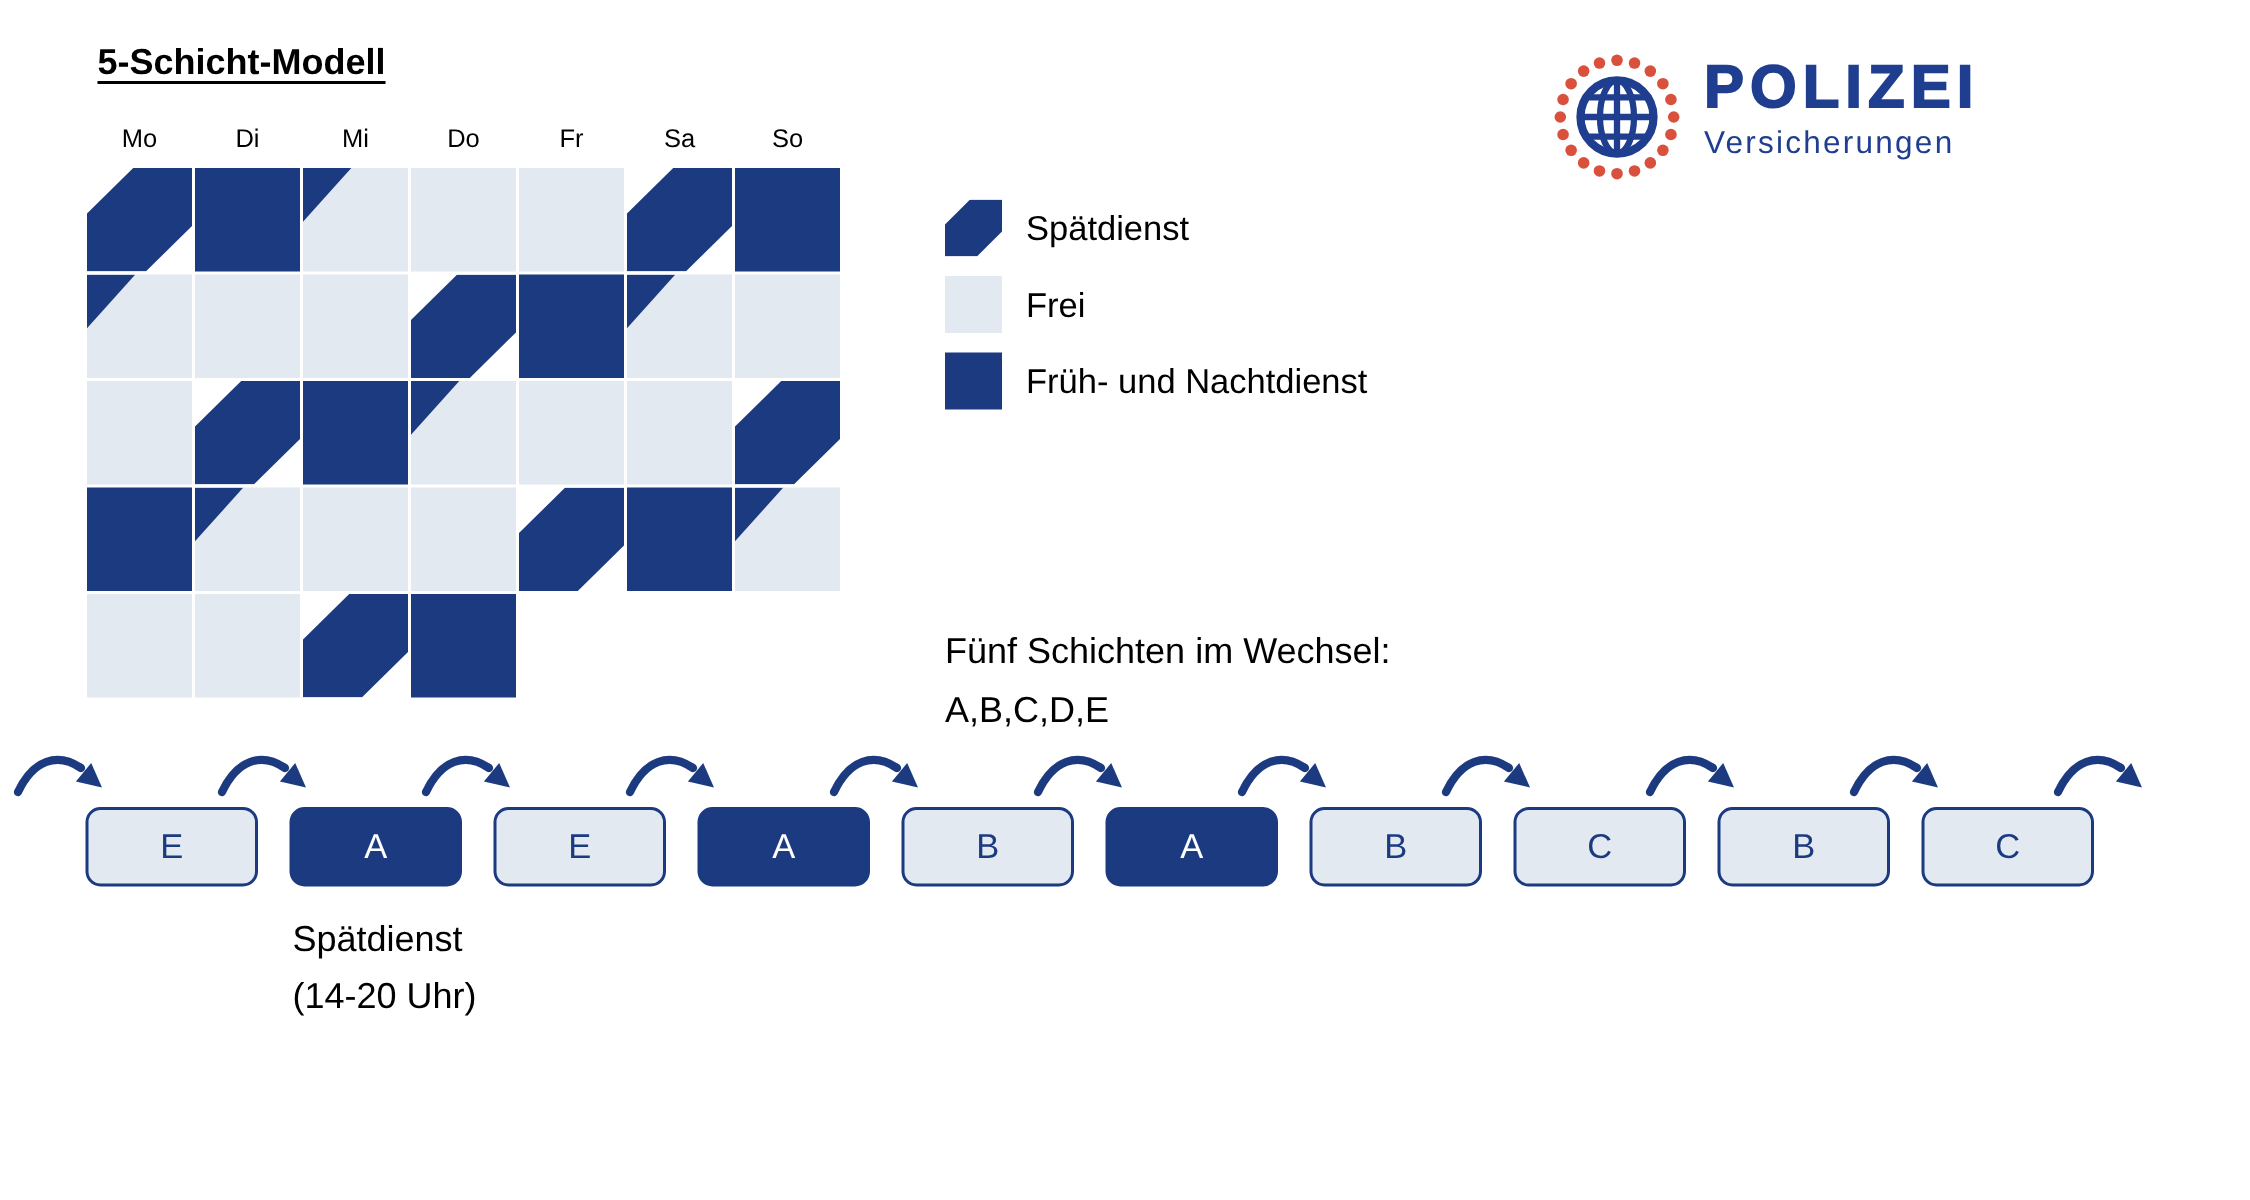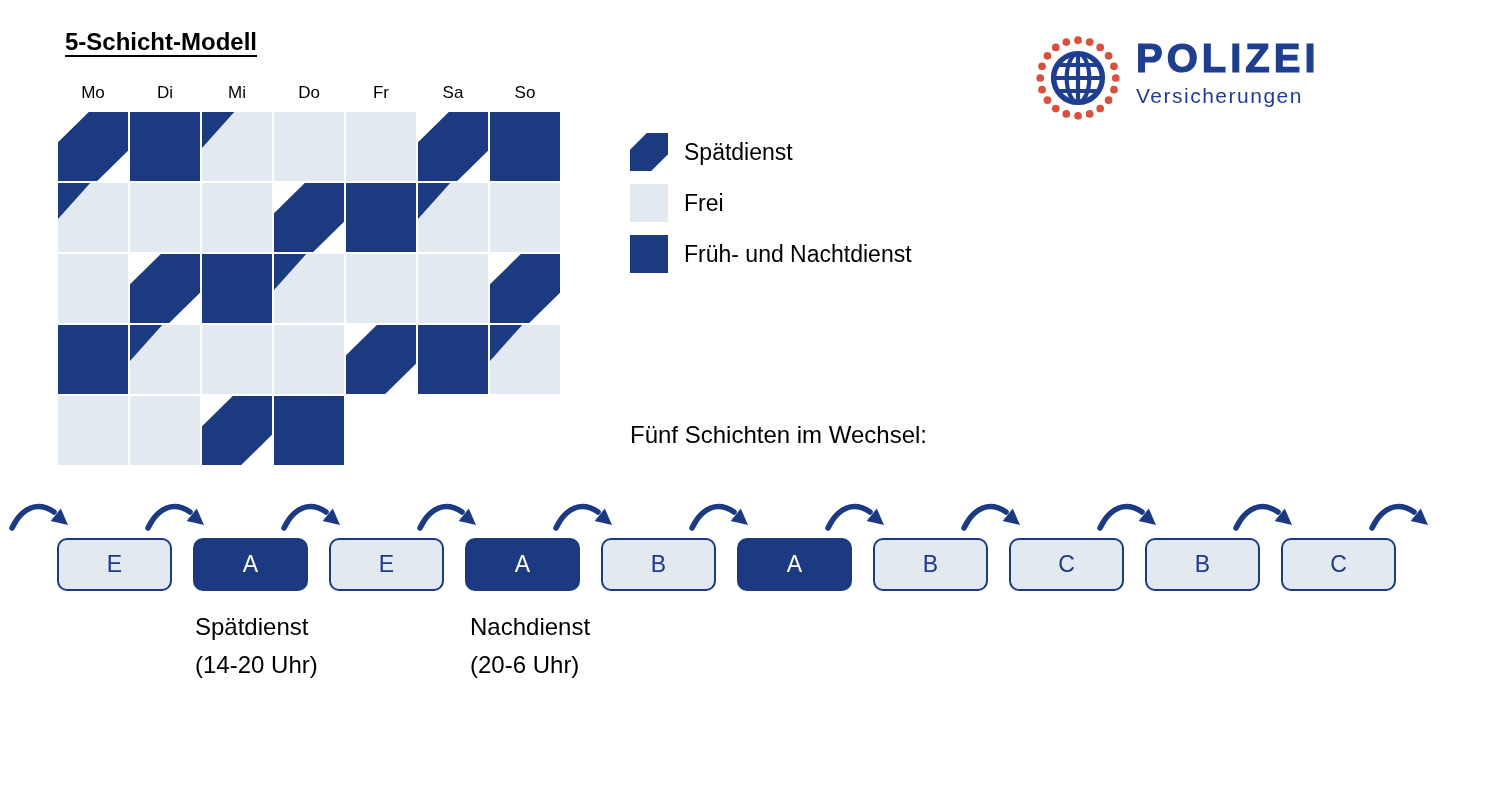--- a/index.html
+++ b/index.html
@@ -206,20 +206,21 @@
       </g>
     </svg>
     <div class="logo-text">
       <div class="logo-name">POLIZEI</div>
       <div class="logo-sub">Versicherungen</div>
     </div>
   </div>
 
   <div class="note">
     <div>Fünf Schichten im Wechsel:</div>
+    <div>A,B,C,D,E</div>
   </div>
 
   <div class="arrow-row">
       <span class="arrow">
         <svg viewBox="0 0 64 36">
           <path d="M4,30 C14,9 30,3 46,14" fill="none" stroke="var(--dark)" stroke-width="5.5" stroke-linecap="round"></path>
           <path d="M60,27 L42.6,23 L52.8,10.6 Z" fill="var(--dark)"></path>
         </svg>
       </span>
       <span class="arrow">
@@ -295,19 +296,15 @@
       <div class="seqbox light">C</div>
       <div class="seqbox light">B</div>
       <div class="seqbox light">C</div>
     </div>
 
   <div class="shift-labels">
       <div class="shift-label">
         <div>Spätdienst</div>
         <div>(14-20 Uhr)</div>
       </div>
-      <div class="shift-label">
-        <div>Nachdienst</div>
-        <div>(20-6 Uhr)</div>
-      </div>
     </div>
 
 </div>
 
 </body></html>

